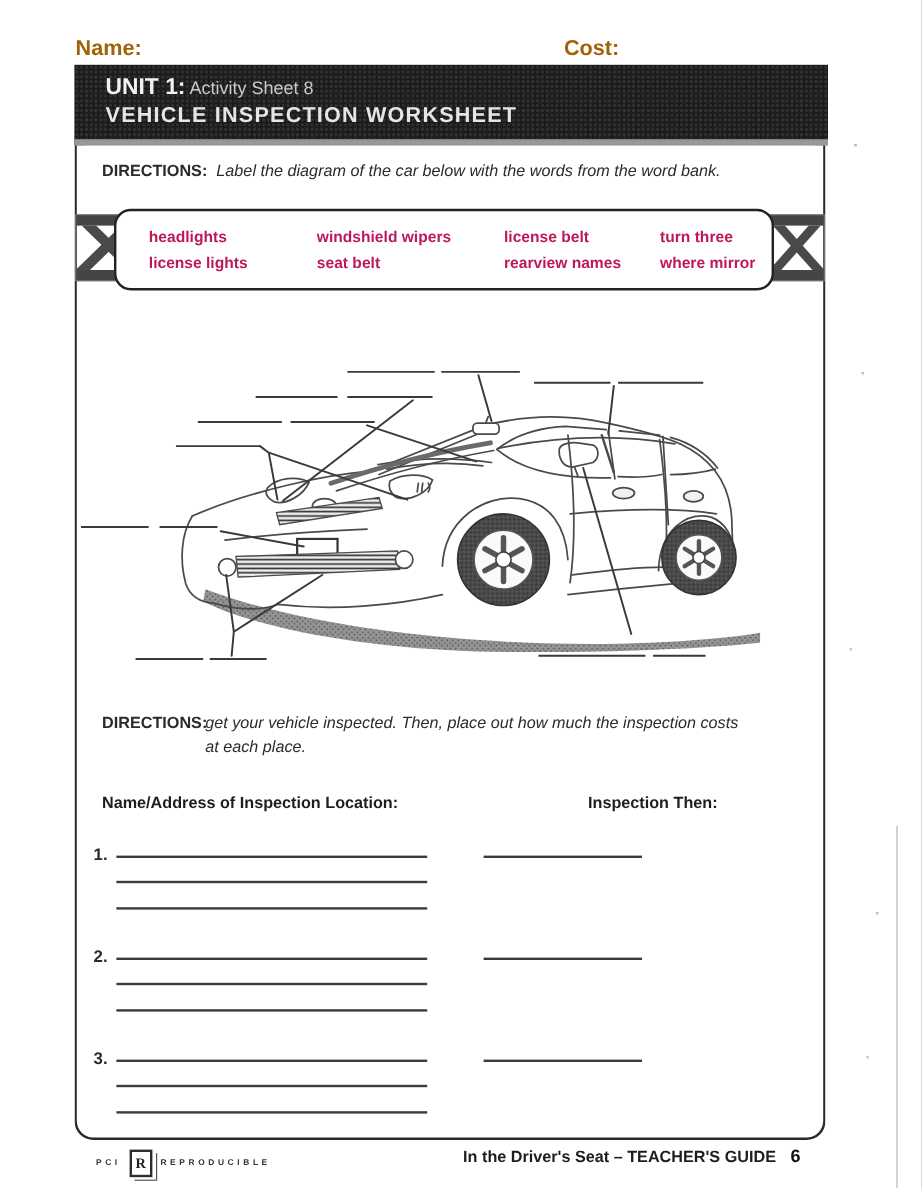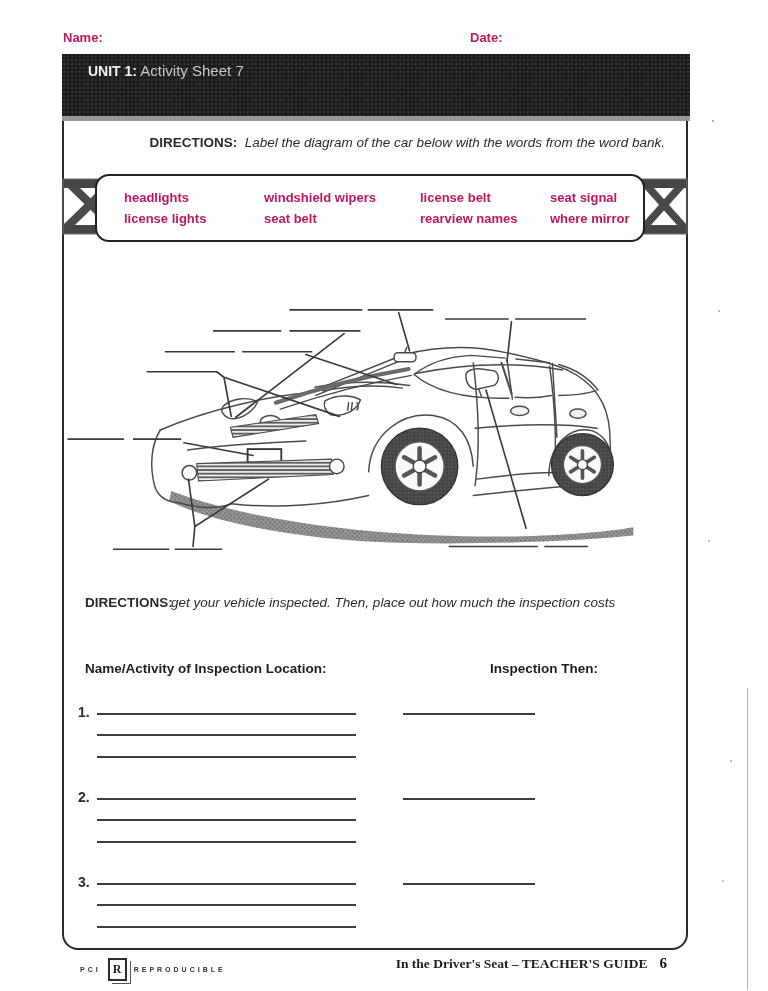--- a/index.html
+++ b/index.html
@@ -1,38 +1,38 @@
 <!DOCTYPE html>
 <html><head>
 <meta charset="utf-8">
 <style>
   html,body{margin:0;padding:0;background:#e9e9e9;}
   .page{position:relative;width:768px;height:991px;background:#ffffff;overflow:hidden;
         font-family:"Liberation Sans",sans-serif;color:#2b2b2b;}
   .abs{position:absolute;}
 
   
-  .meta-label{font-weight:bold;font-size:13px;color:#be185d;}
+  .meta-label{font-weight:bold;font-size:18px;color:#a16207;}
 
   
   .banner{position:absolute;left:62px;top:54px;width:628px;height:62px;background:#1b1b1b;
           background-image:radial-gradient(rgba(255,255,255,.10) 1px, transparent 1.4px),
                            radial-gradient(rgba(255,255,255,.05) 1px, transparent 1px);
           background-size:4px 4px,7px 7px;
           border-bottom:5px solid #979797;box-sizing:content-box;}
   .banner-line1{position:absolute;left:26px;top:8px;font-size:15px;color:#c9c9c9;}
-  .banner-line1 b{color:#f2f2f2;font-size:14px;}
+  .banner-line1 b{color:#f2f2f2;font-size:19px;}
   .banner-line2{position:absolute;left:26px;top:32px;font-size:18px;font-weight:bold;
                 letter-spacing:1px;color:#e6e6e6;}
 
   
   .content-box{position:absolute;left:62px;top:121px;width:626px;height:829px;
                border:2px solid #2a2a2a;border-top:none;border-radius:0 0 16px 16px;box-sizing:border-box;}
 
-  .directions{font-size:13.5px;line-height:1.45;text-align:right;}
+  .directions{font-size:13.5px;line-height:1.45;}
   .directions .dlabel{font-weight:bold;font-style:normal;}
   .directions .dtext{font-style:italic;}
   .dir2{display:flex;}
   .dir2 .dlabel{width:86px;flex:none;}
   .dir2 .dtext div{white-space:nowrap;}
 
   
   .bank-box{position:absolute;left:31px;top:53px;width:550px;height:68px;background:#fff;
             border:2px solid #222;border-radius:14px;z-index:2;box-sizing:border-box;
             display:grid;grid-template-columns:140px 156px 130px auto;
@@ -48,40 +48,41 @@
   .row-num{position:absolute;left:0;top:6px;font-weight:bold;font-size:14px;}
   .addr-line{position:absolute;left:19px;width:259px;height:0;border-bottom:2px solid #3c3c3c;}
   .cost-line{position:absolute;left:325px;width:132px;height:0;border-bottom:2px solid #3c3c3c;}
 
   
   .footer-left{position:absolute;left:80px;top:958px;display:flex;align-items:center;gap:7px;}
   .tiny-caps{font-size:7px;font-weight:bold;letter-spacing:3px;color:#333;}
   .r-logo{width:15px;height:19px;border:2px solid #2d2d2d;background:#fff;display:flex;
           align-items:center;justify-content:center;font-family:"Liberation Serif",serif;
           font-weight:bold;font-size:12px;color:#222;box-shadow:3px 2px 0 #ffffff,4px 3px 0 #555;}
-  .footer-right{position:absolute;right:101px;top:955px;display:flex;align-items:baseline;gap:12px;font-family:Liberation Serif, serif;}
+  .footer-right{position:absolute;right:101px;top:955px;display:flex;align-items:baseline;gap:12px;}
   .book-title{font-weight:bold;font-size:13.5px;color:#1d1d1d;}
   .page-num{font-weight:bold;font-size:15px;color:#111;}
 
   .scan-edge{position:absolute;left:747px;top:688px;width:1px;height:302px;background:rgba(40,40,40,.35);}
   .specks{position:absolute;left:712px;top:120px;width:2px;height:2px;background:rgba(60,60,60,.4);
           box-shadow:6px 190px 0 rgba(60,60,60,.35), -4px 420px 0 rgba(60,60,60,.3),
                      18px 640px 0 rgba(60,60,60,.35), 10px 760px 0 rgba(60,60,60,.3),
                      -505px 95px 0 rgba(60,60,60,.35);}
 </style>
 </head>
 <body>
 
 <div class="page">
 
   <span class="abs meta-label" style="left:63px;top:30px;">Name:</span>
-  <span class="abs meta-label" style="left:470px;top:30px;">Date:</span>
+  <span class="abs meta-label" style="left:470px;top:30px;">Cost:</span>
 
   <div class="banner">
-    <div class="banner-line1"><b>UNIT 1:</b><span> Activity Sheet 7</span></div>
+    <div class="banner-line1"><b>UNIT 1:</b><span> Activity Sheet 8</span></div>
+    <div class="banner-line2">VEHICLE INSPECTION WORKSHEET</div>
   </div>
 
   <div class="content-box">
 
     <div class="abs directions" style="left:21px;top:12px;width:580px;">
       <span class="dlabel">DIRECTIONS:</span>
       <span class="dtext">&nbsp;<i>Label the diagram of the car below with the words from the word bank.</i></span>
     </div>
 
     <svg class="abs ornament" style="left:-2px;top:56px;" width="57" height="59" viewBox="0 0 57 59">
@@ -97,21 +98,21 @@
       <rect x="0" y="48" width="47" height="9" fill="#454545"></rect>
       <path d="M4,11 L37,48 L47,48 L14,11 Z" fill="#4a4a4a"></path>
       <path d="M44,11 L11,48 L1,48 L34,11 Z" fill="#4a4a4a"></path>
       <rect x="0" y="2" width="47" height="55" fill="none" stroke="#6f6f6f" stroke-width="1"></rect>
     </svg>
 
     <div class="bank-box">
       <span class="bank-word">headlights</span>
       <span class="bank-word">windshield wipers</span>
       <span class="bank-word">license belt</span>
-      <span class="bank-word">seat signal</span>
+      <span class="bank-word">turn three</span>
       <span class="bank-word">license lights</span>
       <span class="bank-word">seat belt</span>
       <span class="bank-word">rearview names</span>
       <span class="bank-word">where mirror</span>
     </div>
 
     <svg class="abs" style="left:-2px;top:154px;" width="626" height="310" viewBox="62 275 688 310">
       <defs>
         <pattern id="hatch" width="6" height="4" patternUnits="userSpaceOnUse">
           <rect width="6" height="4" fill="#ededed"></rect>
@@ -227,24 +228,25 @@
         <path d="M196,444 L272,458"></path>
         <path d="M206,558 L208,536 M208,536 L201,484 M208,536 L289,484"></path>
         <path d="M528,386 L572,538"></path>
       </g>
     </svg>
 
     <div class="abs directions dir2" style="left:21px;top:472px;width:592px;">
       <span class="dlabel">DIRECTIONS:</span>
       <span class="dtext">
         <div>get your vehicle inspected. Then, place out how much the inspection costs</div>
+        <div>at each place.</div>
       </span>
     </div>
 
-    <span class="abs col-header" style="left:21px;top:540px;">Name/Activity of Inspection Location:</span>
+    <span class="abs col-header" style="left:21px;top:540px;">Name/Address of Inspection Location:</span>
     <span class="abs col-header" style="left:426px;top:540px;">Inspection Then:</span>
 
     <div class="insp-row" style="left:14px;top:577px;">
       <span class="row-num">1.</span>
       <div class="addr-line" style="top:15px;"></div>
       <div class="addr-line" style="top:36px;"></div>
       <div class="addr-line" style="top:58px;"></div>
       <div class="cost-line" style="top:15px;"></div>
     </div>
     <div class="insp-row" style="left:14px;top:662px;">

